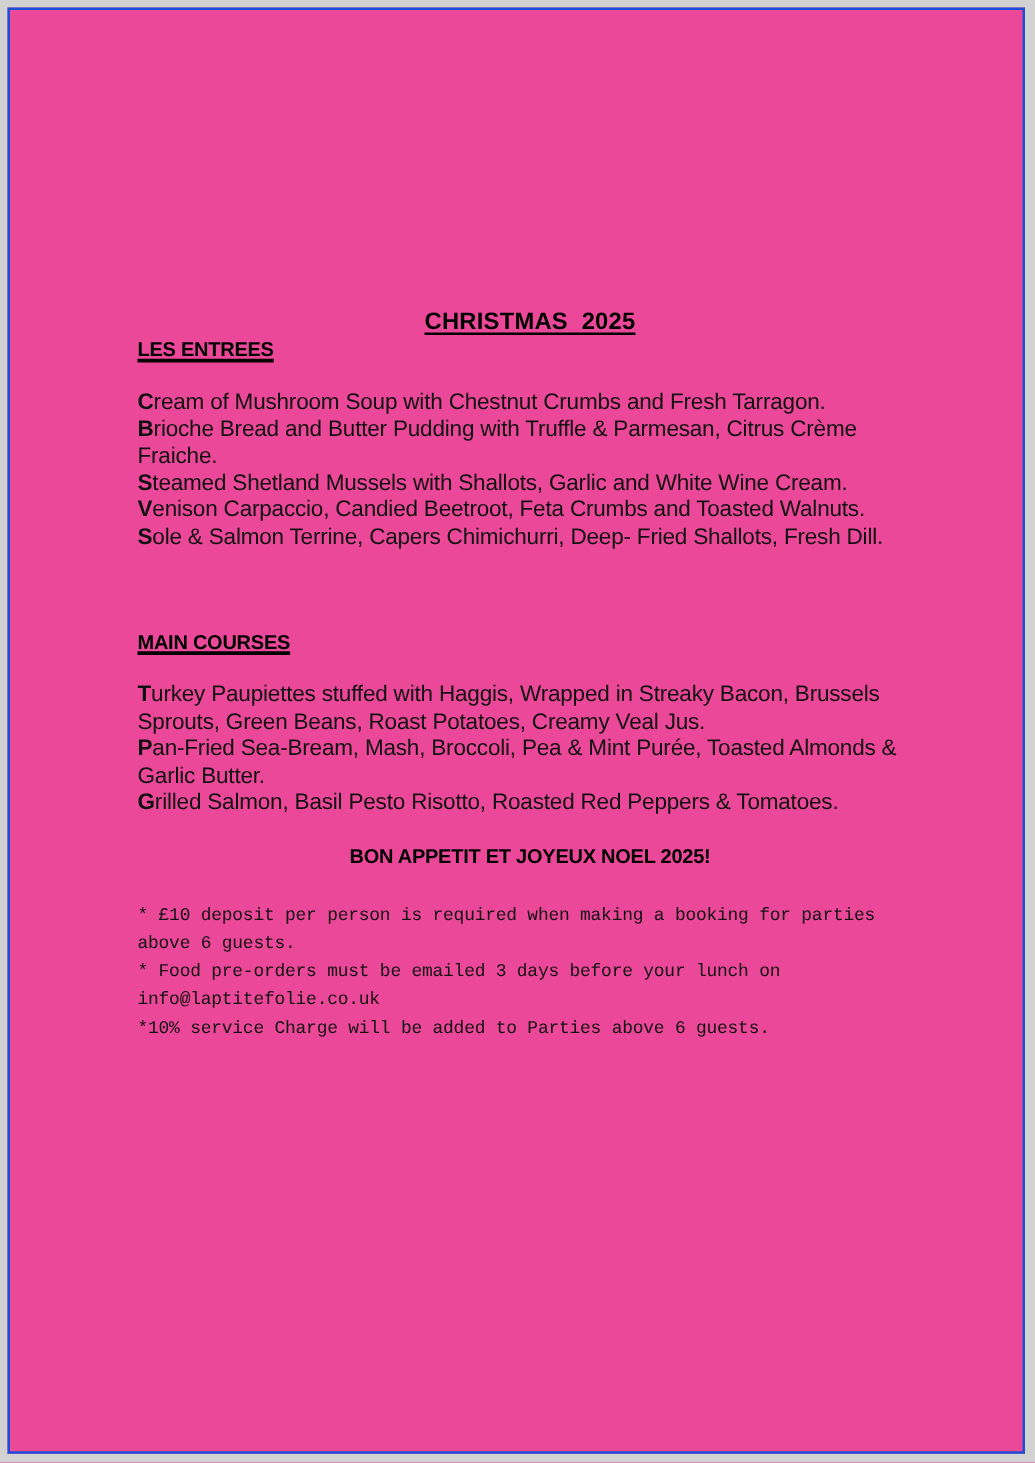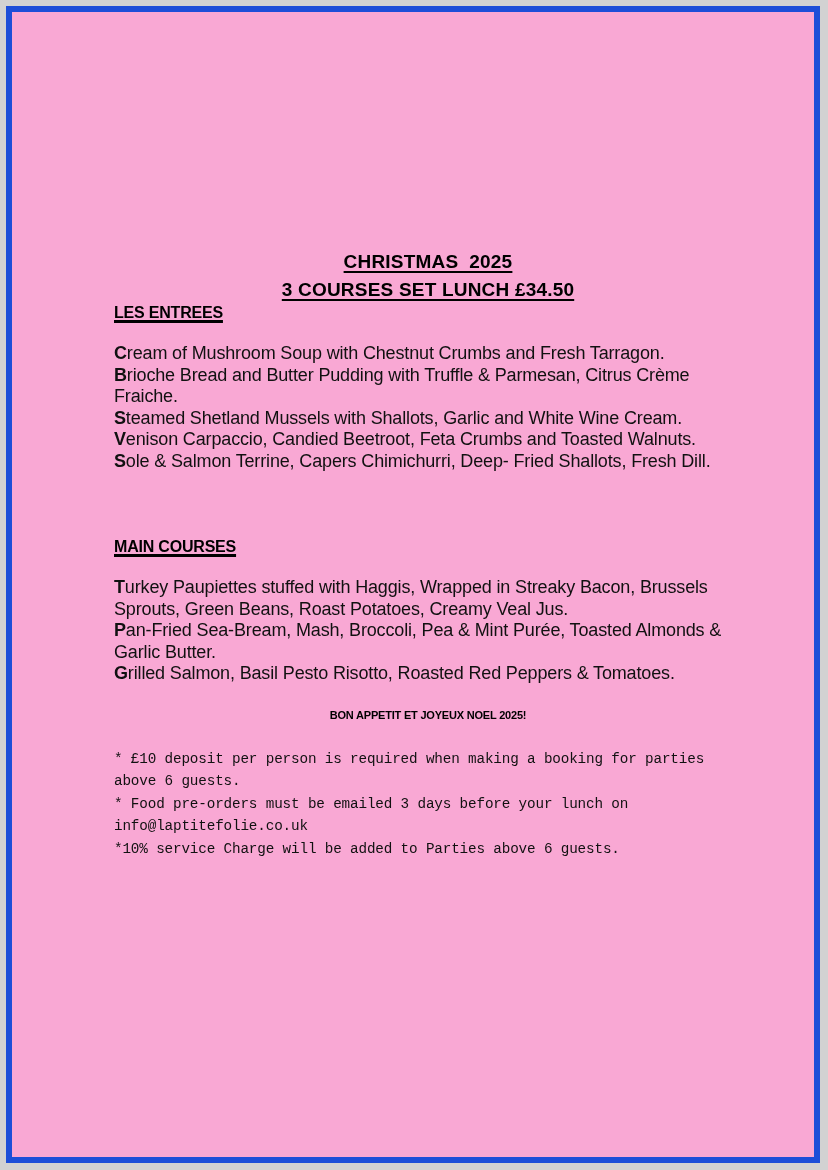--- a/index.html
+++ b/index.html
@@ -12,22 +12,22 @@
     background: #d2d2d2;
     font-family: "Liberation Sans", sans-serif;
     overflow: hidden;
   }
   .page {
     position: absolute;
     left: 6px;
     top: 6px;
     width: 814px;
     height: 1157px;
-    background: #f9a8d4;
-    border: 6px solid #1d4ed8;
+    background: #ec4899;
+    border: 2px solid #1d4ed8;
     box-sizing: border-box;
     overflow: hidden;
   }
   .content {
     position: absolute;
     left: 102px;
     top: 236px;
     width: 628px;
   }
 
@@ -93,21 +93,21 @@
     font-size: 17px;
     line-height: 26px;
     color: #111;
     letter-spacing: -0.15px;
   }
 
   
   .closing {
     margin-top: 24px;
     text-align: center;
-    font-size: 11px;
+    font-size: 16px;
     font-weight: bold;
     color: #000;
     letter-spacing: -0.2px;
   }
 
   
   .notes {
     margin-top: 27px;
     font-family: Liberation Mono, monospace;
   }
@@ -119,21 +119,20 @@
   }
 </style>
 </head>
 <body>
 
 <div class="page">
   <div class="content">
 
     <div class="title-block">
       <div class="title-line"><span class="u">CHRISTMAS  2025</span></div>
-      <div class="title-line"><span class="u">3 COURSES SET LUNCH £34.50</span></div>
     </div>
 
     <div class="sec-entrees">
       <div class="section-heading">LES ENTREES</div>
       <div class="dish-list">
         <div class="dish"><b>C</b><span>ream of Mushroom Soup with Chestnut Crumbs and Fresh Tarragon.</span></div>
         <div class="dish"><b>B</b><span>rioche Bread and Butter Pudding with Truffle &amp; Parmesan, Citrus Crème Fraiche.</span></div>
         <div class="dish"><b>S</b><span>teamed Shetland Mussels with Shallots, Garlic and White Wine Cream.</span></div>
         <div class="dish"><b>V</b><span>enison Carpaccio, Candied Beetroot, Feta Crumbs and Toasted Walnuts.</span></div>
         <div class="dish"><b>S</b><span>ole &amp; Salmon Terrine, Capers Chimichurri, Deep- Fried Shallots, Fresh Dill.</span></div>

